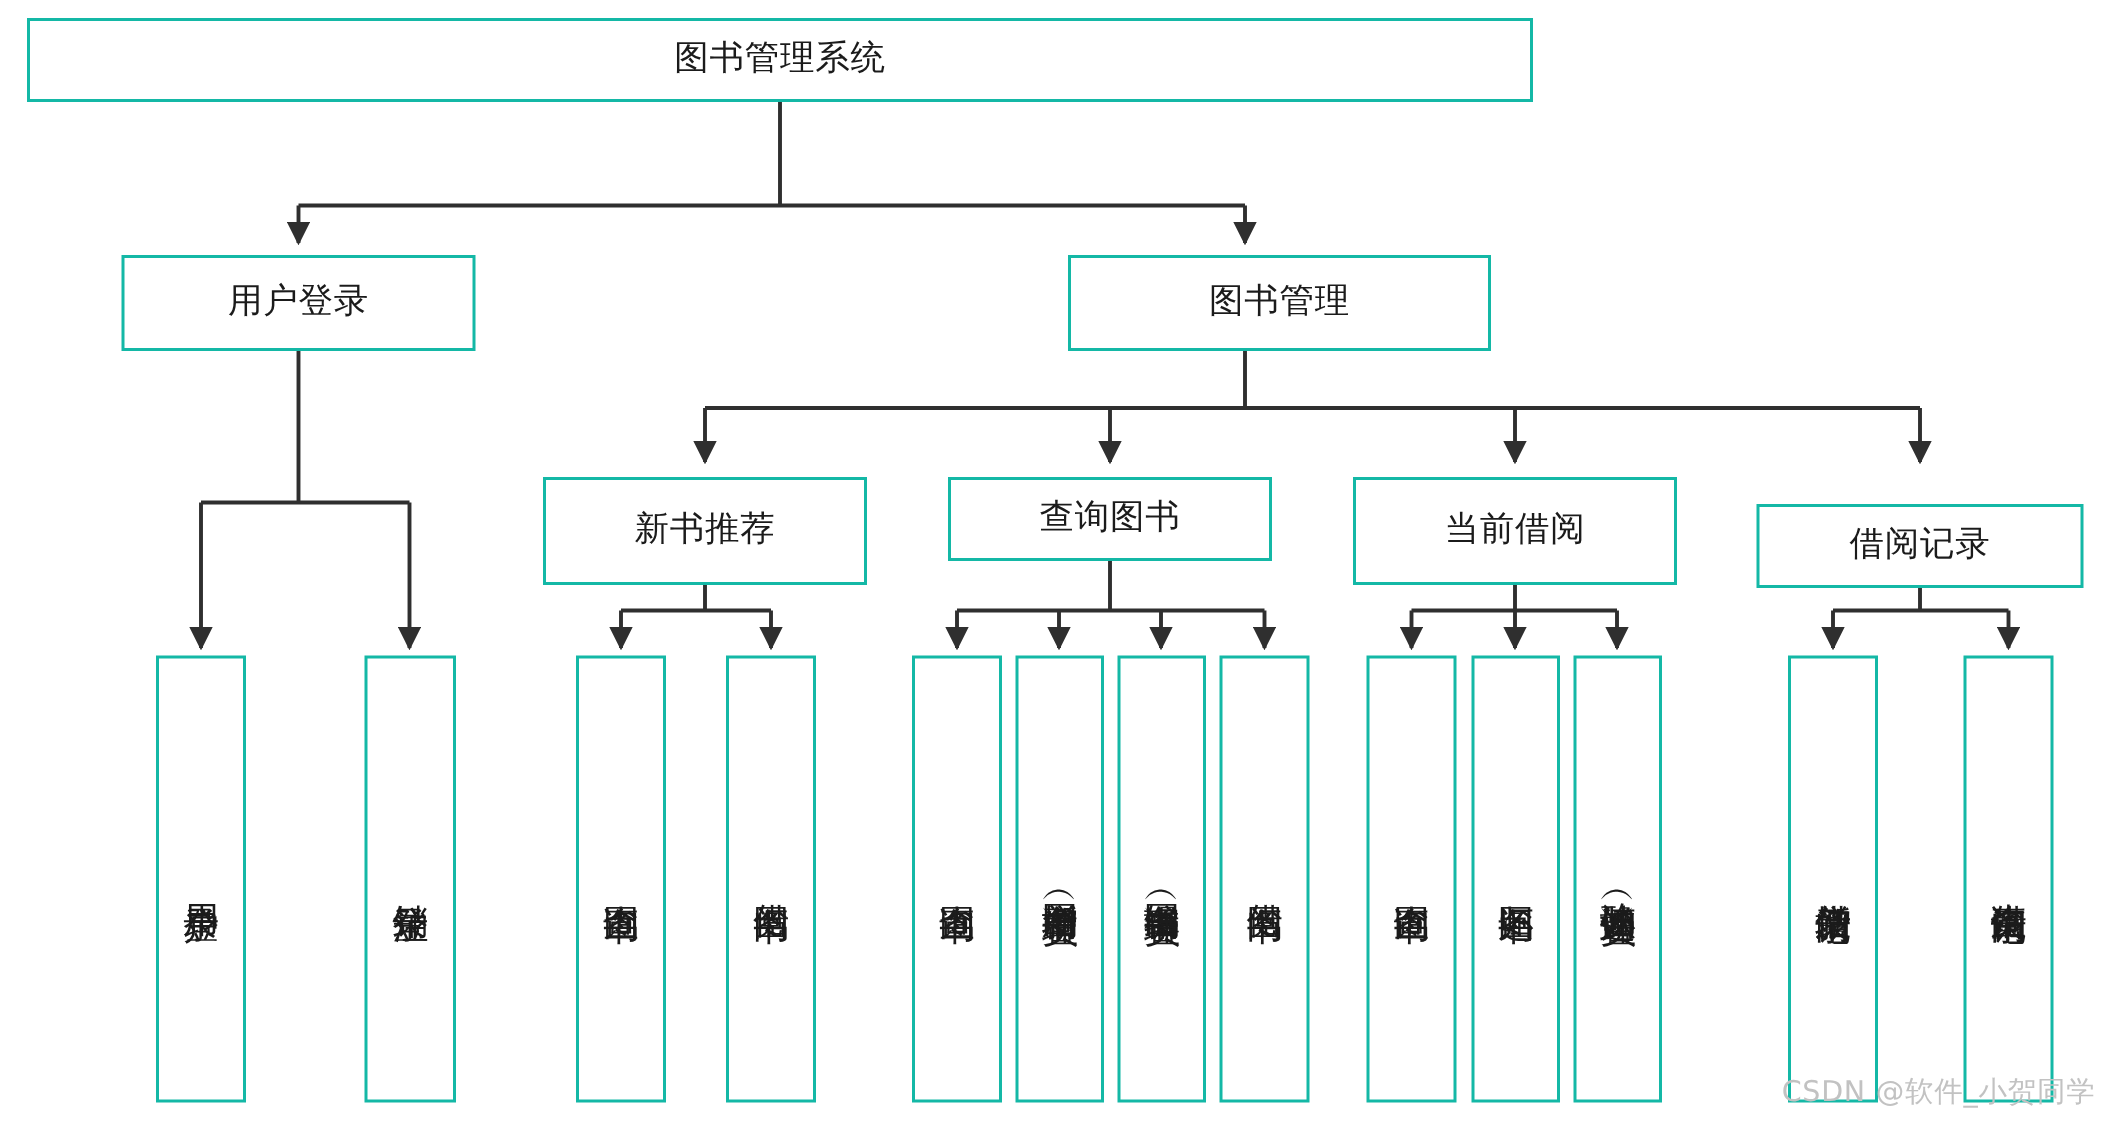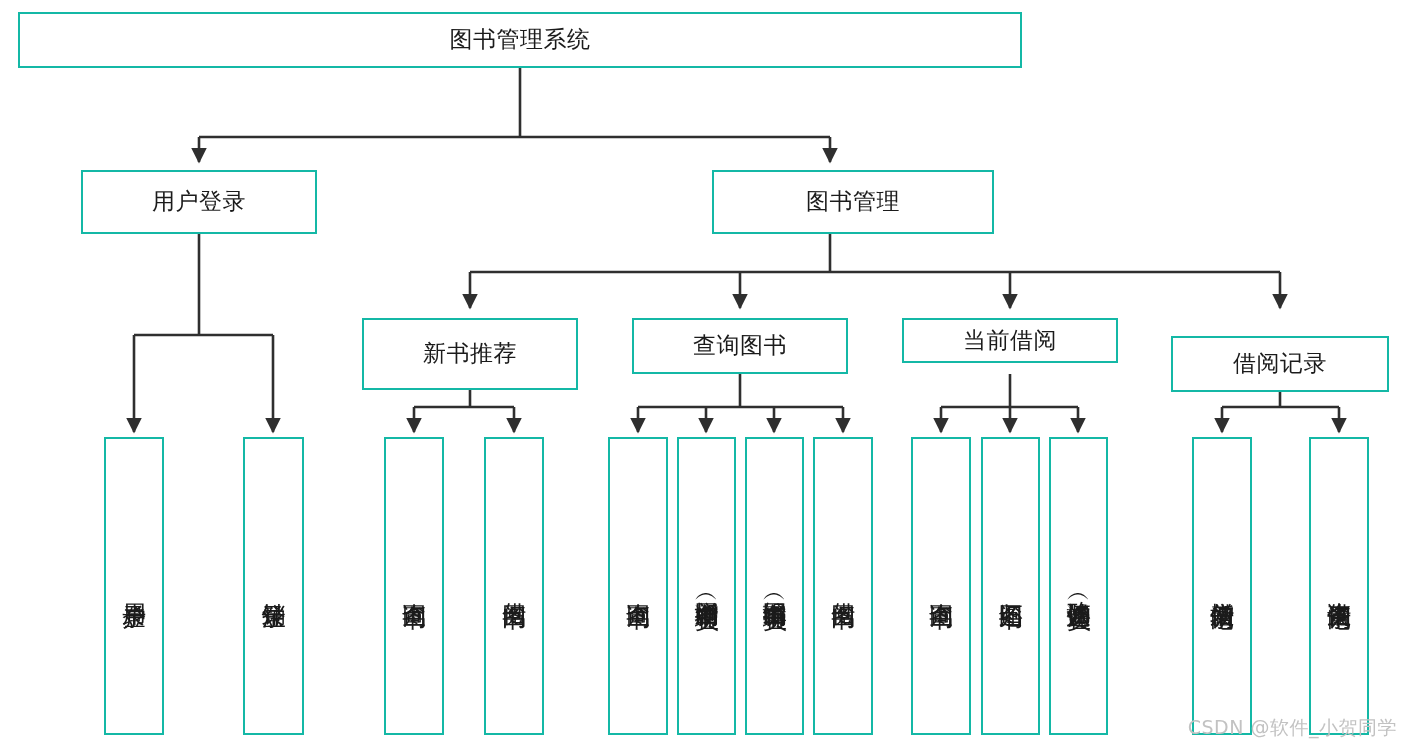--- a/index.html
+++ b/index.html
@@ -136,21 +136,21 @@
   <div class="node node-h" style="left:712px; top:170px; width:282px; height:64px;">
     <span>图书管理</span>
   </div>
 
   <div class="node node-h" style="left:362px; top:318px; width:216px; height:72px;">
     <span>新书推荐</span>
   </div>
   <div class="node node-h" style="left:632px; top:318px; width:216px; height:56px;">
     <span>查询图书</span>
   </div>
-  <div class="node node-h" style="left:902px; top:318px; width:216px; height:45px;">
+  <div class="node node-h" style="left:902px; top:318px; width:216px; height:72px;">
     <span>当前借阅</span>
   </div>
   <div class="node node-h" style="left:1171px; top:336px; width:218px; height:56px;justify-content:center;">
     <span>借阅记录</span>
   </div>
 
   <div class="node node-v" style="left:104px; top:437px; width:60px; height:298px;">
     <span class="vlabel">用户登录</span>
   </div>
   <div class="node node-v" style="left:243px; top:437px; width:61px; height:298px;">

